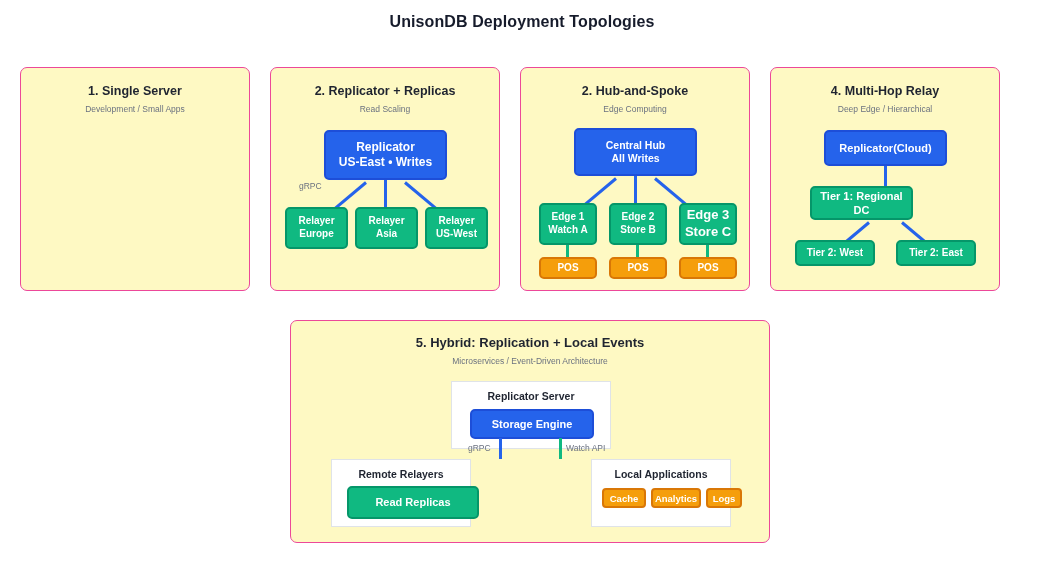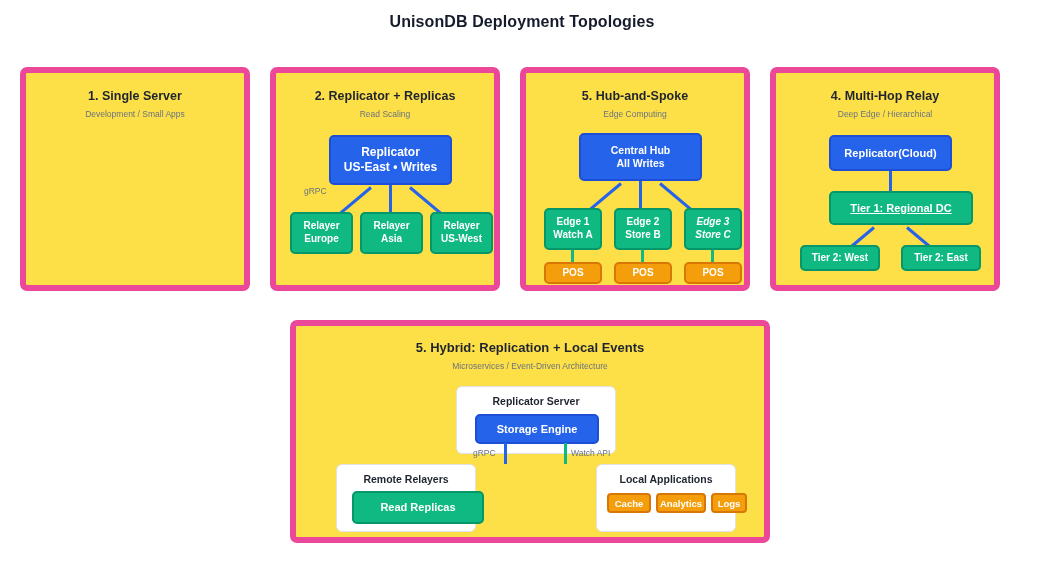--- a/index.html
+++ b/index.html
@@ -6,21 +6,21 @@
   body{
     width:1044px;height:579px;background:#ffffff;
     font-family:"Liberation Sans", sans-serif;
     color:#1f2430;position:relative;overflow:hidden;
   }
   .page-title{
     position:absolute;top:13px;left:0;width:1044px;text-align:center;
     font-size:16px;font-weight:bold;color:#161b2b;letter-spacing:.1px;
   }
   .panel{
-    position:absolute;background:#fde047;border:6px solid #ec4899;
+    position:absolute;background:#fef9c3;border:1px solid #ec4899;
     border-radius:7px;box-sizing:border-box;
   }
   .panel-title{
     position:absolute;left:0;width:100%;text-align:center;
     font-size:12.5px;font-weight:bold;color:#1f2430;
   }
   .panel-sub{
     position:absolute;left:0;width:100%;text-align:center;
     font-size:8.5px;color:#6b7280;
   }
@@ -32,21 +32,21 @@
   }
   .node.blue{background:#2563eb;border:2px solid #1d4ed8;}
   .node.green{background:#10b981;border:2px solid #059669;}
   .node.orange{background:#f59e0b;border:2px solid #d97706;}
   .line{position:absolute;background:#2563eb;}
   .line.g{background:#10b981;}
   .diag{position:absolute;transform-origin:0 50%;height:3px;background:#2563eb;}
   .conn-label{position:absolute;font-size:8.5px;color:#6b7280;white-space:nowrap;}
   .subbox{
     position:absolute;box-sizing:border-box;background:#ffffff;
-    border:1px solid #dfe3e8;border-radius:6px;
+    border:1px solid #dfe3e8;border-radius:0;
   }
   .subbox-title{
     position:absolute;left:0;width:100%;text-align:center;
     font-size:10.5px;font-weight:bold;color:#1f2430;
   }
   .badge{
     position:absolute;box-sizing:border-box;display:flex;align-items:center;
     justify-content:center;border-radius:4px;background:#f59e0b;
     border:2px solid #d97706;color:#fff;font-weight:bold;font-size:9.5px;
   }
@@ -83,41 +83,41 @@
     <span>Relayer</span>
     <span>Asia</span>
   </div>
   <div class="node green" style="left:154px;top:139px;width:63px;height:42px;font-size:10px;">
     <span>Relayer</span>
     <span>US-West</span>
   </div>
 </div>
 
 <div class="panel" style="left:520px;top:67px;width:230px;height:224px;">
-  <div class="panel-title" style="top:16px;">5. Hub-and-Spoke</div>
+  <div class="panel-title" style="top:16px;">2. Hub-and-Spoke</div>
   <div class="panel-sub" style="top:36px;">Edge Computing</div>
 
   <div class="node blue" style="left:53px;top:60px;width:123px;height:48px;font-size:10.5px;">
     <span>Central Hub</span>
     <span>All Writes</span>
   </div>
 
   <div class="diag" style="left:95px;top:109px;width:50px;transform:rotate(140deg);"></div>
   <div class="line" style="left:113px;top:108px;width:3px;height:28px;"></div>
   <div class="diag" style="left:134px;top:109px;width:50px;transform:rotate(40deg);"></div>
 
   <div class="node green" style="left:18px;top:135px;width:58px;height:42px;font-size:10px;">
     <span>Edge 1</span>
     <span>Watch A</span>
   </div>
   <div class="node green" style="left:88px;top:135px;width:58px;height:42px;font-size:10px;">
     <span>Edge 2</span>
     <span>Store B</span>
   </div>
-  <div class="node green" style="left:158px;top:135px;width:58px;height:42px;font-size:10px;font-style:italic;">
+  <div class="node green" style="left:158px;top:135px;width:58px;height:42px;font-size:13px;">
     <span>Edge 3</span>
     <span>Store C</span>
   </div>
 
   <div class="line g" style="left:45px;top:177px;width:3px;height:12px;"></div>
   <div class="line g" style="left:115px;top:177px;width:3px;height:12px;"></div>
   <div class="line g" style="left:185px;top:177px;width:3px;height:12px;"></div>
 
   <div class="node orange" style="left:18px;top:189px;width:58px;height:22px;font-size:10px;">
     <span>POS</span>
@@ -131,21 +131,21 @@
 </div>
 
 <div class="panel" style="left:770px;top:67px;width:230px;height:224px;">
   <div class="panel-title" style="top:16px;">4. Multi-Hop Relay</div>
   <div class="panel-sub" style="top:36px;">Deep Edge / Hierarchical</div>
 
   <div class="node blue" style="left:53px;top:62px;width:123px;height:36px;font-size:11px;">
     <span>Replicator(Cloud)</span>
   </div>
   <div class="line" style="left:113px;top:98px;width:3px;height:20px;"></div>
-  <div class="node green" style="left:53px;top:118px;width:144px;height:34px;font-size:11px;text-decoration:underline;">
+  <div class="node green" style="left:39px;top:118px;width:103px;height:34px;font-size:11px;">
     <span>Tier 1: Regional DC</span>
   </div>
 
   <div class="diag" style="left:98px;top:153px;width:42px;transform:rotate(140deg);"></div>
   <div class="diag" style="left:131px;top:153px;width:42px;transform:rotate(40deg);"></div>
 
   <div class="node green" style="left:24px;top:172px;width:80px;height:26px;font-size:10px;">
     <span>Tier 2: West</span>
   </div>
   <div class="node green" style="left:125px;top:172px;width:80px;height:26px;font-size:10px;">

